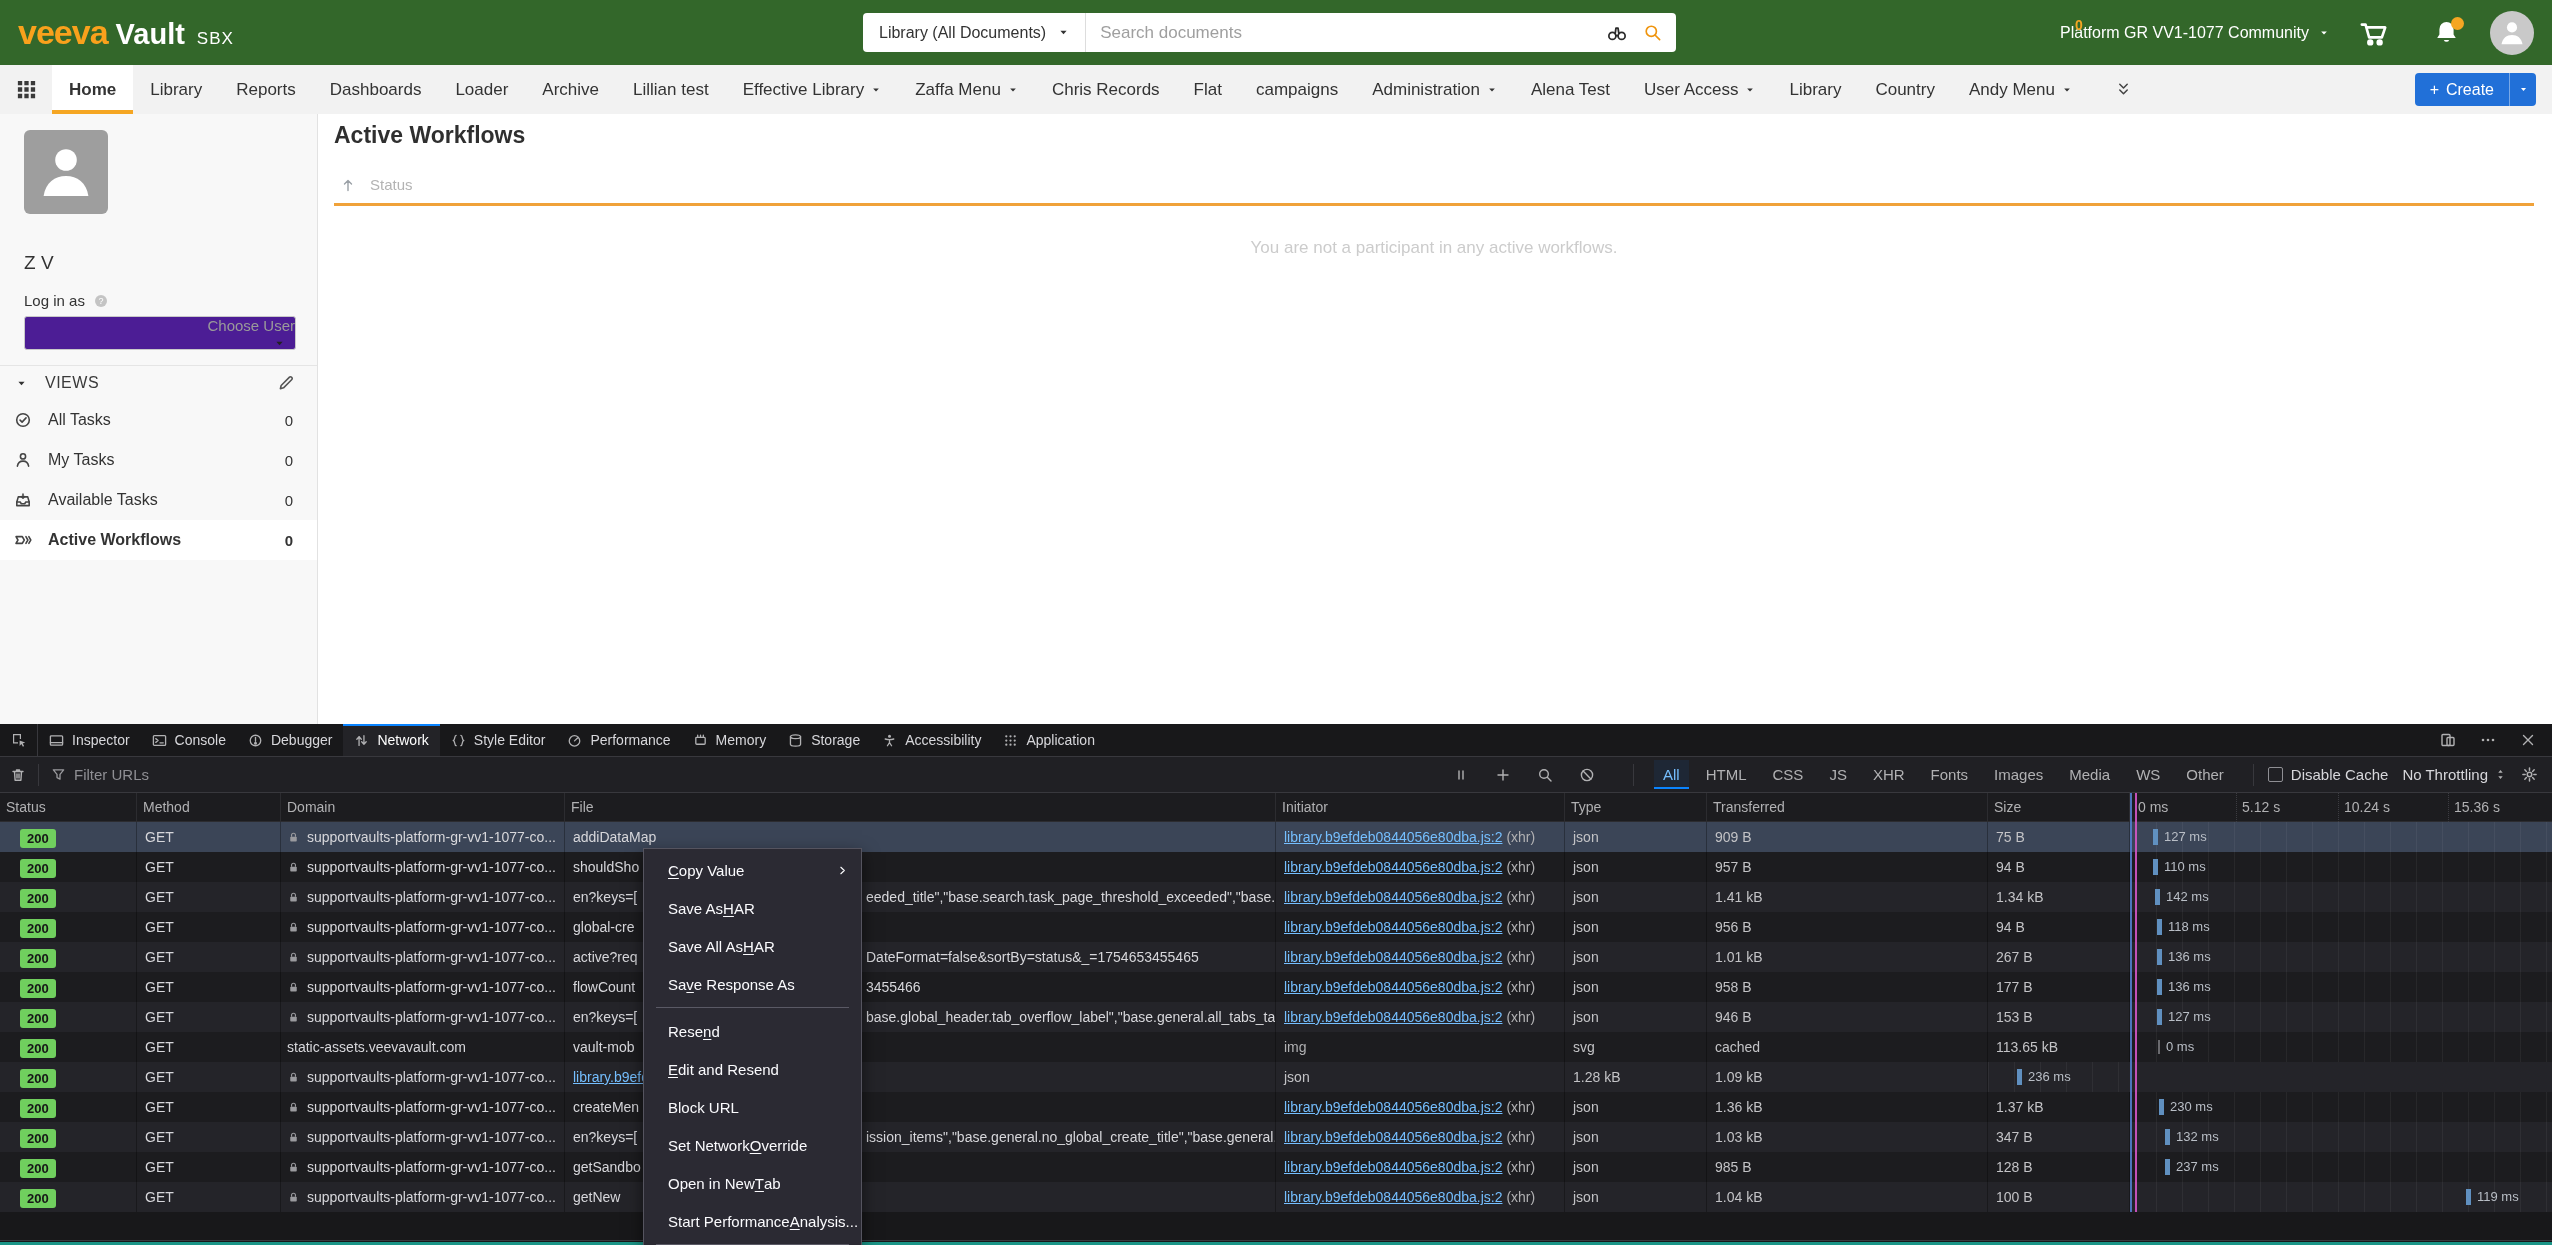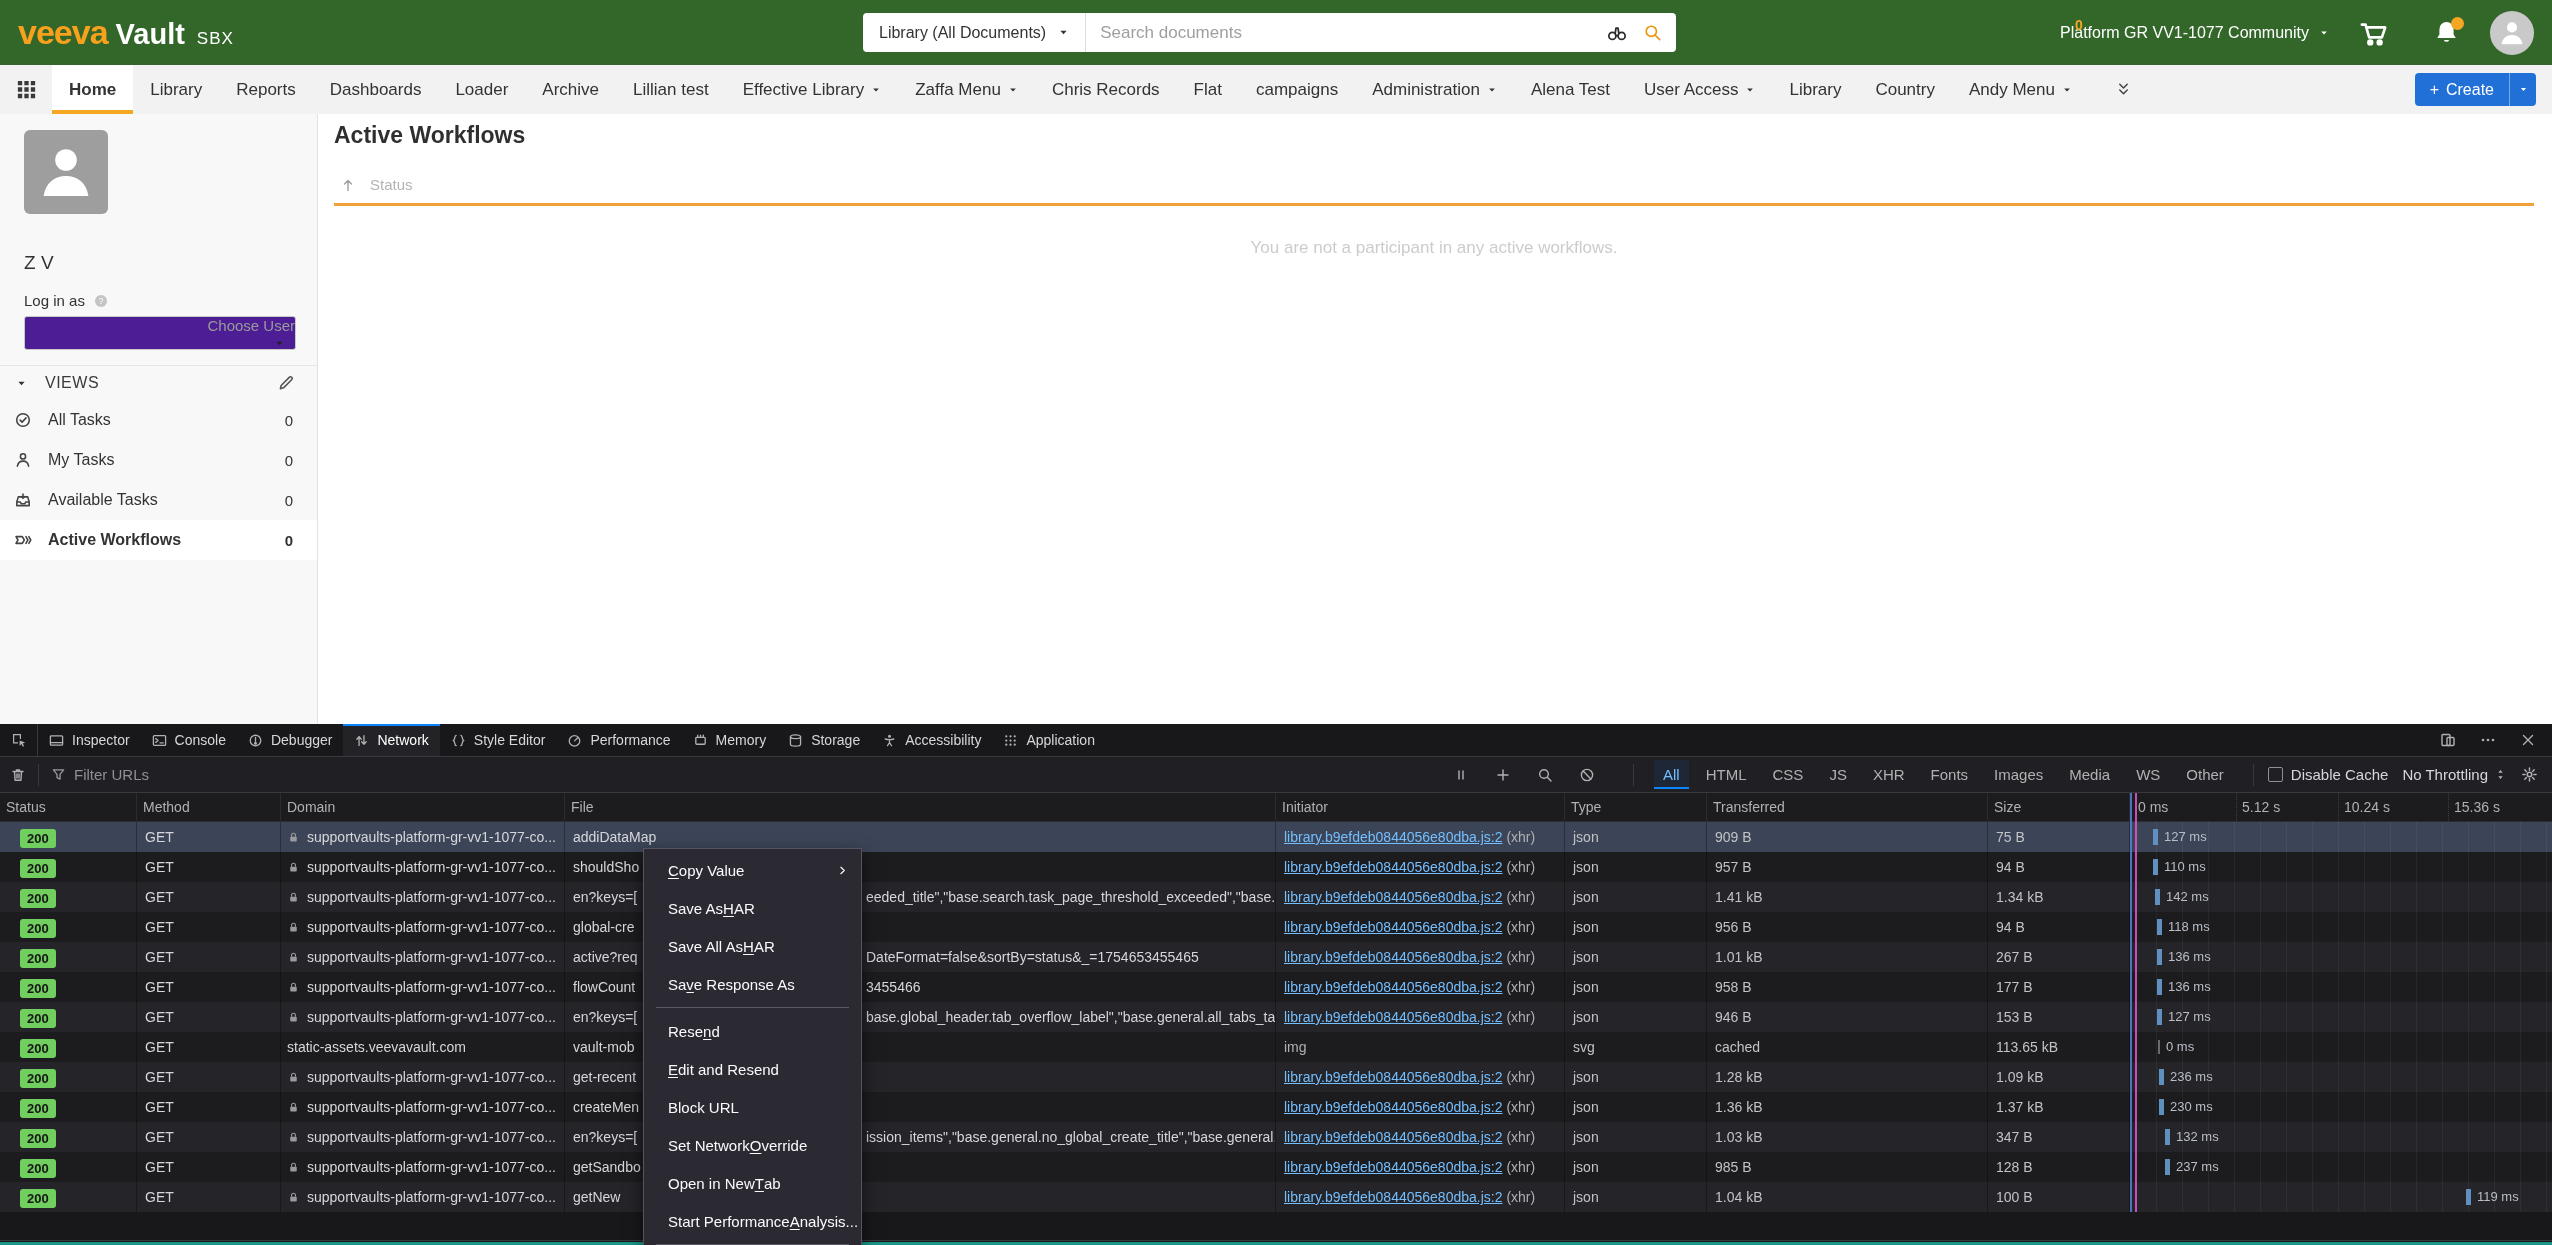--- a/index.html
+++ b/index.html
@@ -956,24 +956,20 @@
           <div class="c-method">GET</div>
           <div class="c-domain">
             <span class="icon">
               <svg viewBox="0 0 16 16" width="1em" height="1em">
                 <rect x="4" y="7" width="8" height="6" rx="1" fill="currentColor"></rect>
                 <path d="M5.6 7V5.2a2.4 2.4 0 014.8 0V7" stroke="currentColor" stroke-width="1.4" fill="none"></path>
               </svg>
             </span>
             <span>supportvaults-platform-gr-vv1-1077-co...</span>
           </div>
-          <div class="c-file">
-            <span>get-recent</span>
-            
-          </div>
           <div class="c-init">
             <span class="ilink">library.b9efdeb0844056e80dba.js:2</span>
             <span class="isuffix"> (xhr)</span>
           </div>
           <div class="c-type">json</div>
           <div class="c-xfer">1.28 kB</div>
           <div class="c-size">1.09 kB</div>
           <div class="c-wf">
             <span class="wf-bar" style="left: 29px;">
               <span class="bar"></span>

